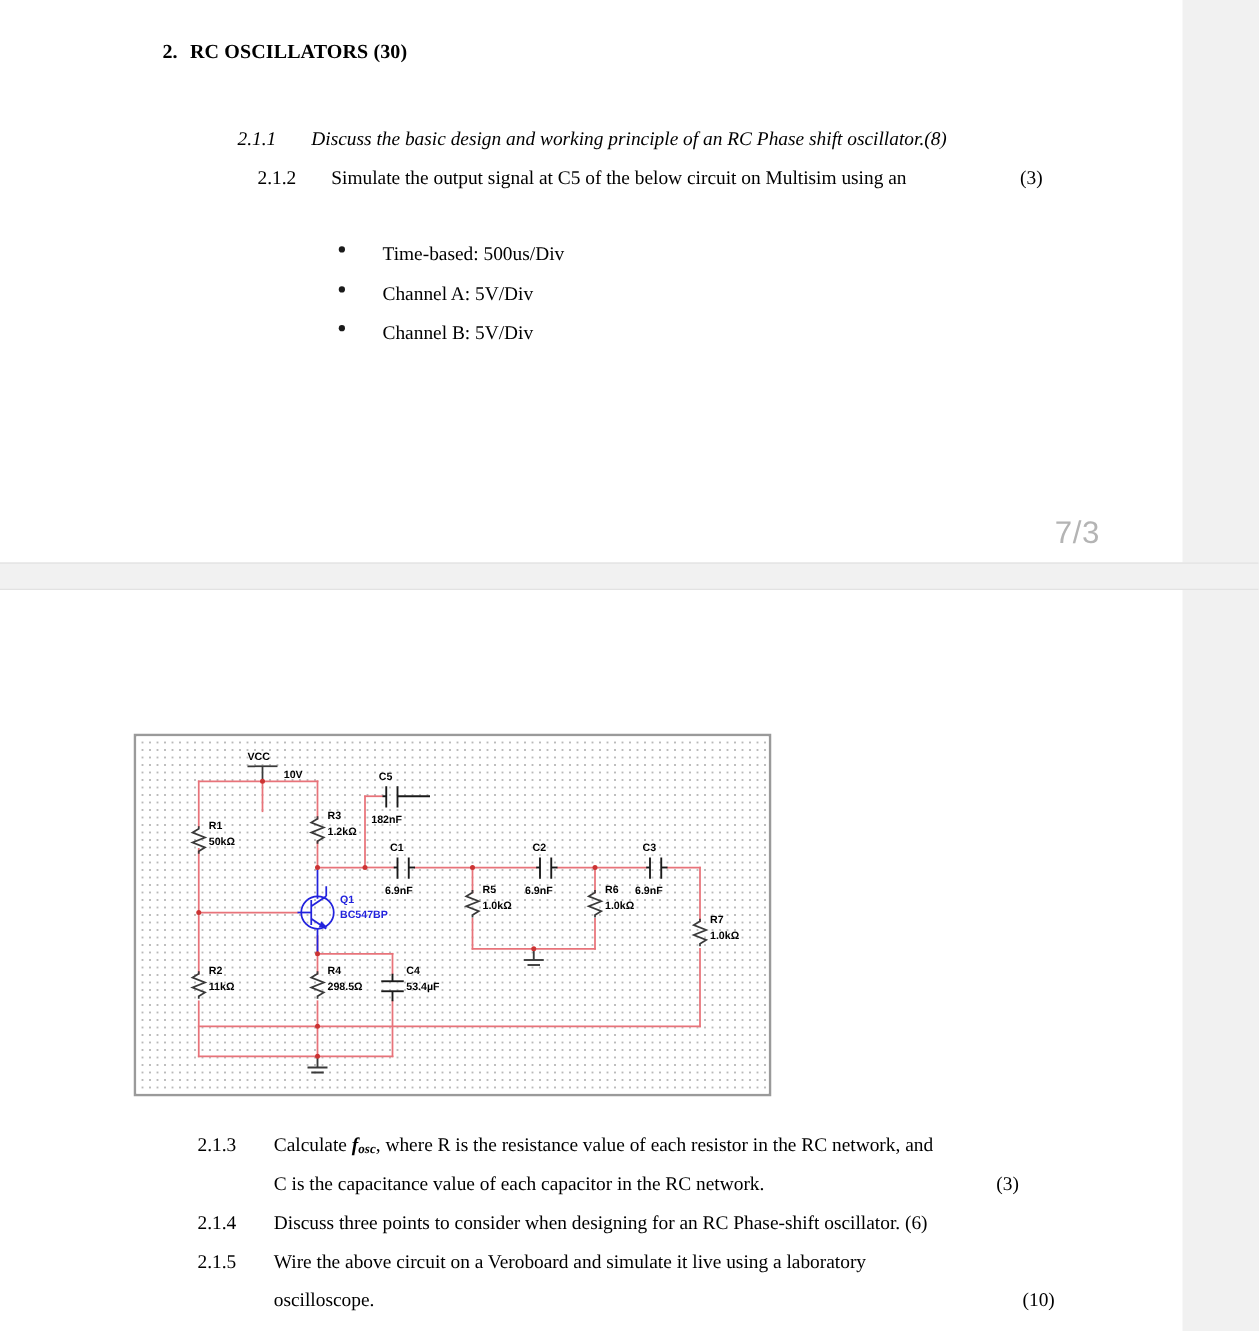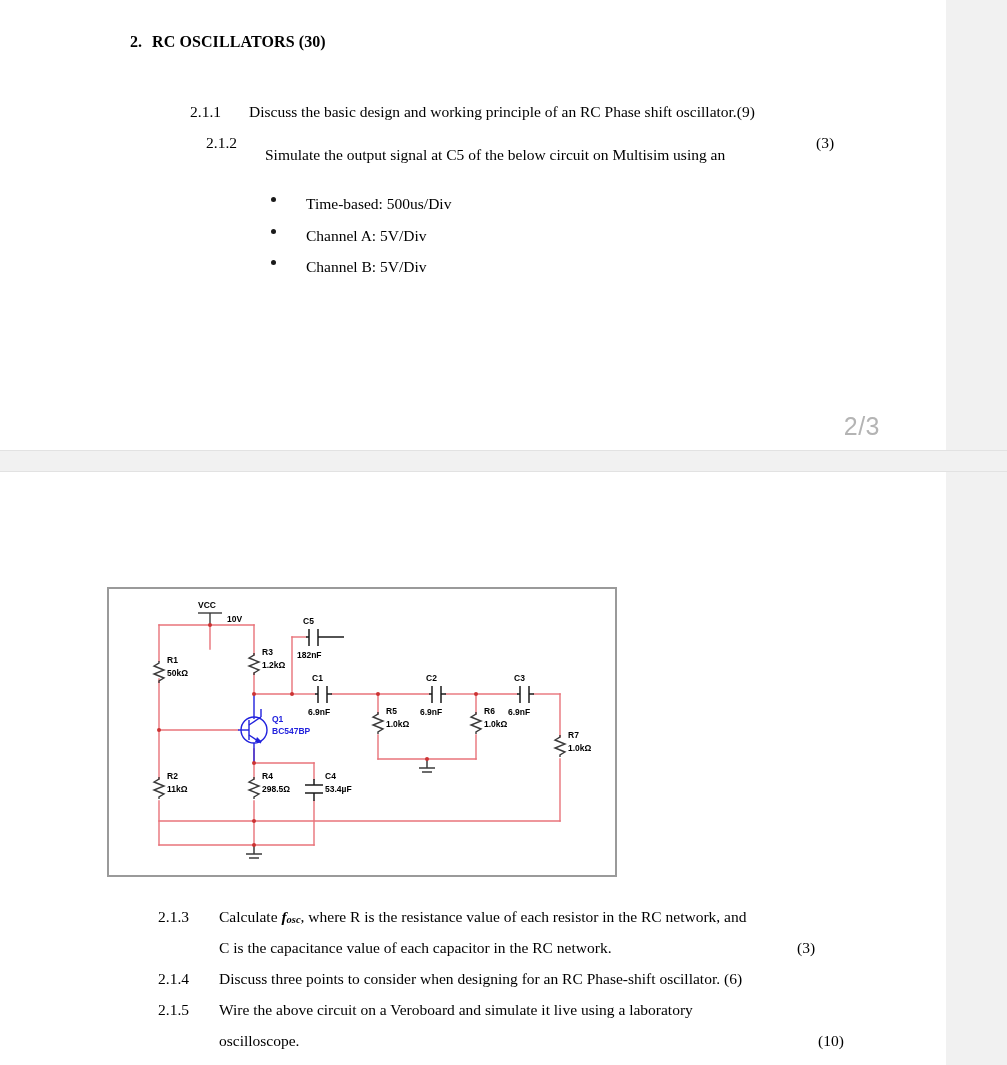--- a/index.html
+++ b/index.html
@@ -139,49 +139,49 @@
 <div id="root">
 
   <div class="page" id="page-1">
 
     <div class="heading">
       <span class="num">2.</span><span>RC OSCILLATORS (30)</span>
     </div>
 
     <div class="qlist">
 
-      <div class="qrow" style="top:96px; left:0; width:946px; height:31px;">
+      <div class="qrow" style="top:96px; left:0; width:946px; height:31px;font-style:italic;">
         <span class="qnum">2.1.1</span>
-        <span class="qtext" style="width:640px;">Discuss the basic design and working principle of an RC Phase shift oscillator.(9)</span>
+        <span class="qtext" style="width:640px;">Discuss the basic design and working principle of an RC Phase shift oscillator.(8)</span>
       </div>
 
       <div class="qrow" style="top:127px; left:16px; width:780px; height:62px;">
         <span class="qnum">2.1.2</span>
-        <span class="qtext" style="width:560px;margin-top:12px;">Simulate the output signal at C5 of the below circuit on Multisim using an</span>
+        <span class="qtext" style="width:560px;">Simulate the output signal at C5 of the below circuit on Multisim using an</span>
         <span class="qmark" style="left:800px; top:0;">(3)</span>
       </div>
 
       <div class="bullets" style="top:188px;">
         <span class="bullet-row">
           <span class="bullet-dot"></span>
           <span class="bullet-label">Time-based: 500us/Div</span>
         </span>
         <span class="bullet-row">
           <span class="bullet-dot"></span>
           <span class="bullet-label">Channel A: 5V/Div</span>
         </span>
         <span class="bullet-row">
           <span class="bullet-dot"></span>
           <span class="bullet-label">Channel B: 5V/Div</span>
         </span>
       </div>
 
     </div>
 
-    <div class="pagenum">2/3</div>
+    <div class="pagenum">7/3</div>
   </div>
 
   <div id="page-gap"></div>
 
   <div class="page" id="page-2"></div>
 
   <div id="circuit-frame">
     <div id="circuit-canvas"></div>
     <svg id="circuit-svg" width="506" height="286" viewBox="0 0 506 286">
       <g stroke="#e8737a" stroke-width="1.4" fill="none" stroke-linecap="square">

